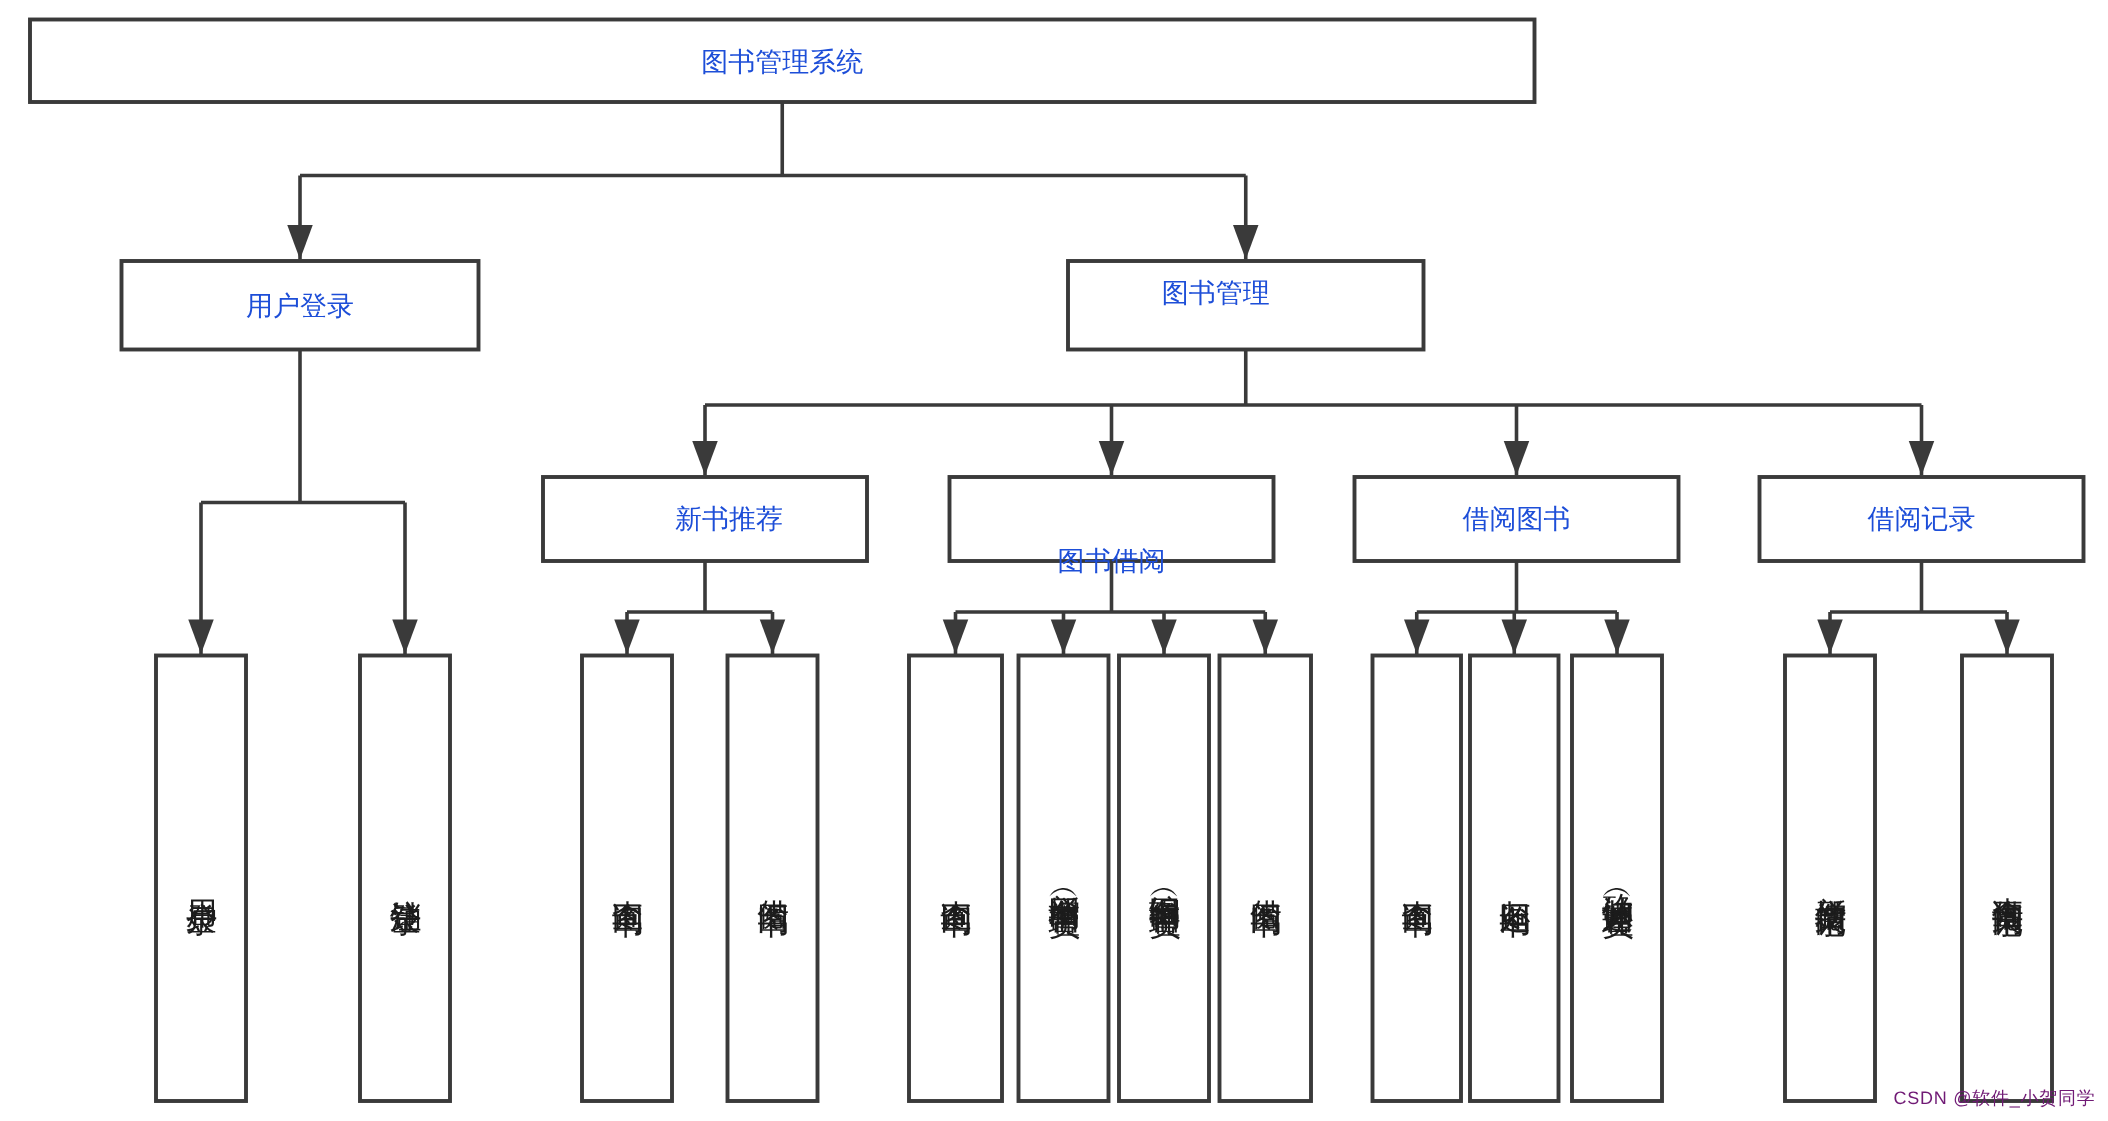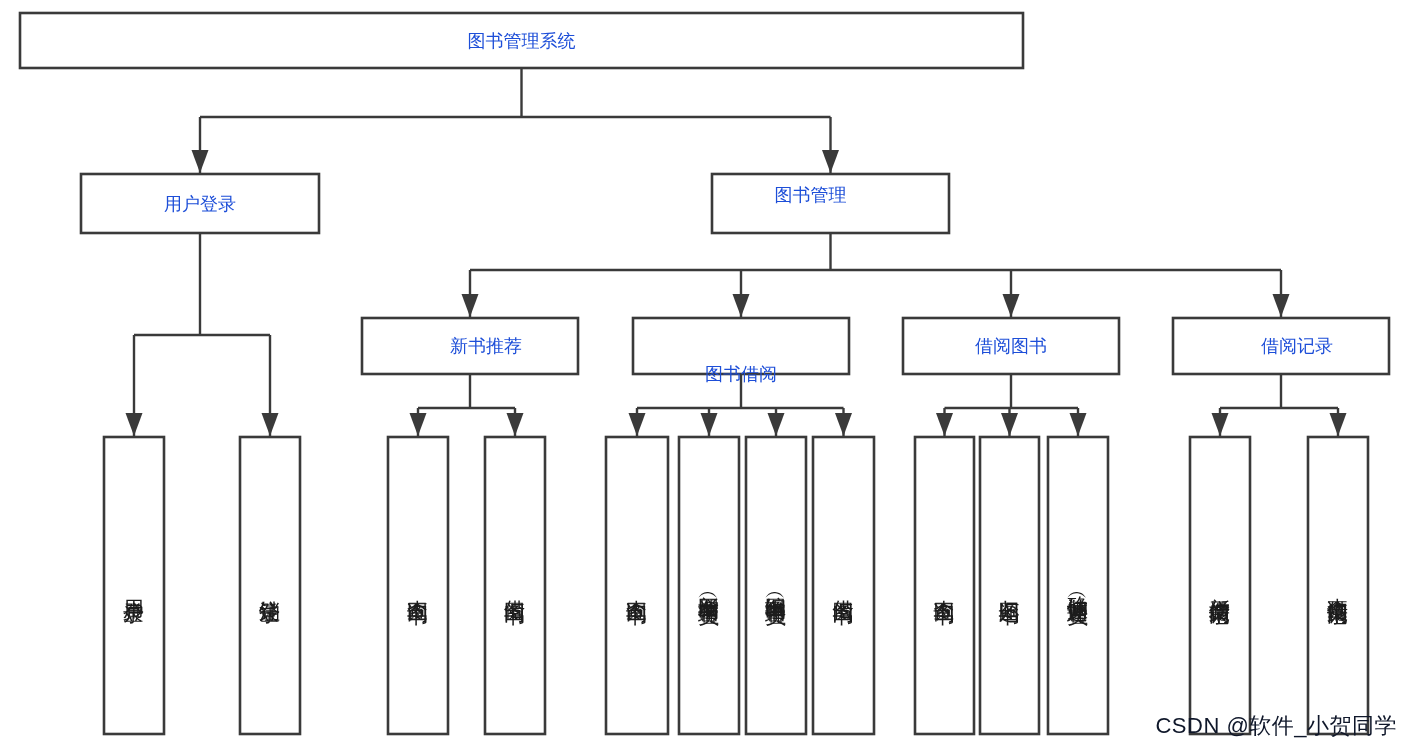--- a/index.html
+++ b/index.html
@@ -69,22 +69,22 @@
     font-family: "Liberation Sans", "DejaVu Sans", sans-serif;
     font-size: 18px;
     color: #1d4ed8;
     white-space: nowrap;
   }
   #watermark {
     position: absolute;
     right: 8px;
     bottom: 6px;
     font-family: "Liberation Sans", "DejaVu Sans", sans-serif;
-    font-size: 22px;
-    color: #0f172a;
+    font-size: 12px;
+    color: #701a75;
     letter-spacing: 0.5px;
     white-space: nowrap;
   }
 </style>
 </head>
 <body>
 
 <div id="diagram-root">
 
   <svg class="diagram-canvas" viewBox="0 0 1405 747">
@@ -178,21 +178,21 @@
       </div>
       <div class="hlabel-wrap" style="left: 362px; top: 318px; width: 248px; height: 56px;">
         <div class="hlabel-text">新书推荐</div>
       </div>
       <div class="hlabel-wrap" style="left: 633px; top: 318px; width: 216px; height: 56px; margin-top: 28px;">
         <div class="hlabel-text">图书借阅</div>
       </div>
       <div class="hlabel-wrap" style="left: 903px; top: 318px; width: 216px; height: 56px;">
         <div class="hlabel-text">借阅图书</div>
       </div>
-      <div class="hlabel-wrap" style="left: 1173px; top: 318px; width: 216px; height: 56px; padding-left: 16px;">
+      <div class="hlabel-wrap" style="left: 1173px; top: 318px; width: 216px; height: 56px;">
         <div class="hlabel-text">借阅记录</div>
       </div>
       <div class="vlabel-wrap" style="left: 104px; top: 437px; width: 60px; height: 297px;">
         <div class="vlabel-text">用户登录</div>
       </div>
       <div class="vlabel-wrap" style="left: 240px; top: 437px; width: 60px; height: 297px;">
         <div class="vlabel-text">注销登录</div>
       </div>
       <div class="vlabel-wrap" style="left: 388px; top: 437px; width: 60px; height: 297px;">
         <div class="vlabel-text">查询图书</div>

